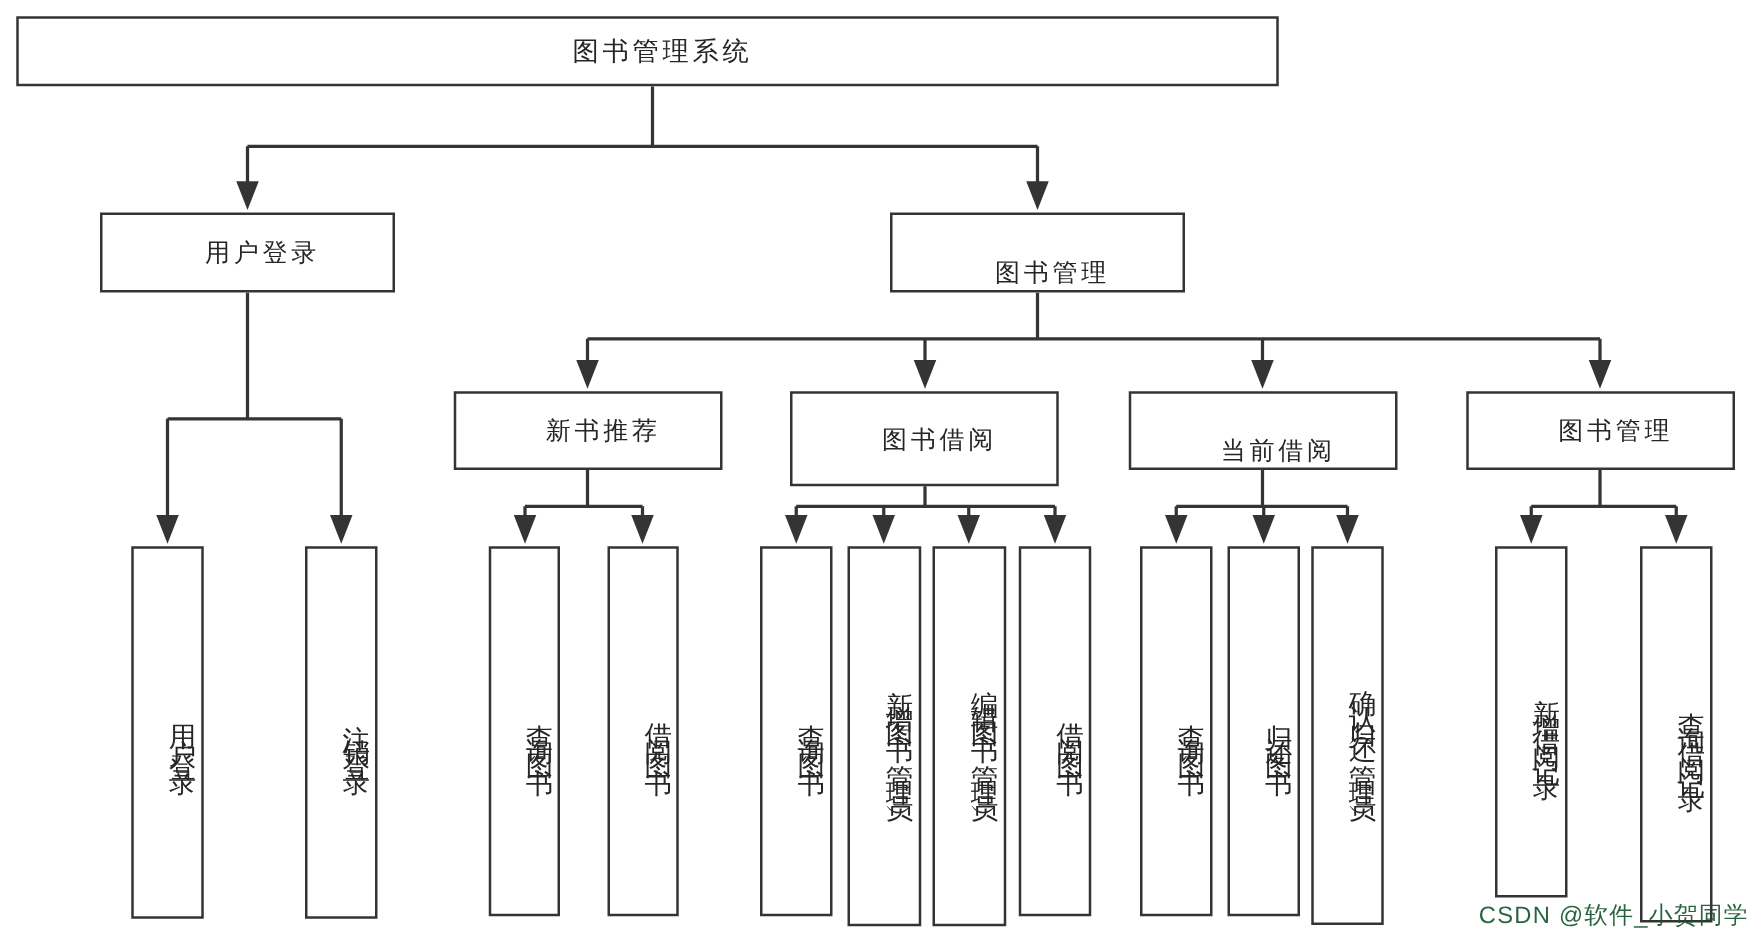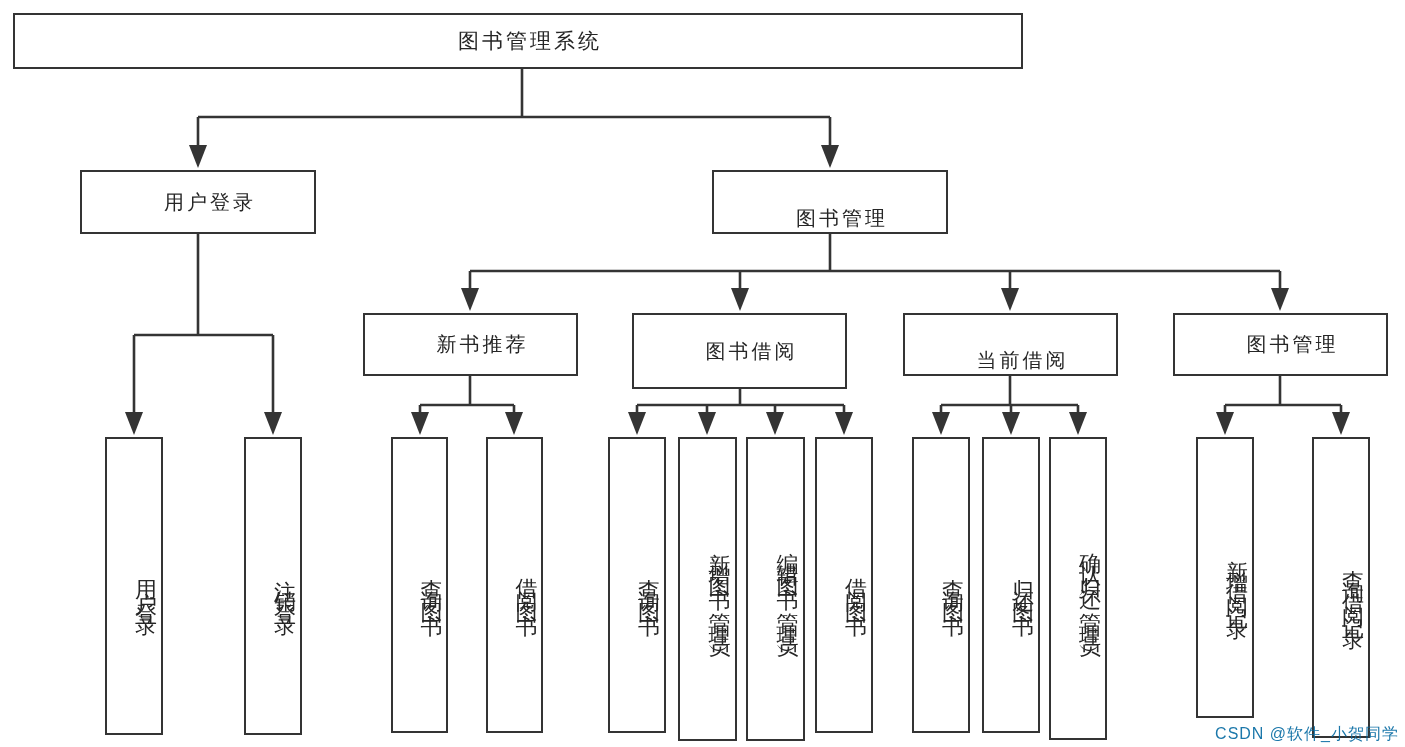--- a/index.html
+++ b/index.html
@@ -36,23 +36,23 @@
     writing-mode: vertical-rl;
     text-orientation: mixed;
     font-size: 22px;
     line-height: 1;
     letter-spacing: 12px;
     white-space: nowrap;
   }
   .watermark {
     position: absolute;
     right: 6px; bottom: 2px;
-    font-size: 16px;
+    font-size: 19px;
     letter-spacing: 1px;
-    color: #0369a1;
+    color: #14532d;
     opacity: 0.9;
     z-index: 5;
     white-space: nowrap;
   }
 </style>
 </head>
 <body>
 
 <div class="canvas">
 

